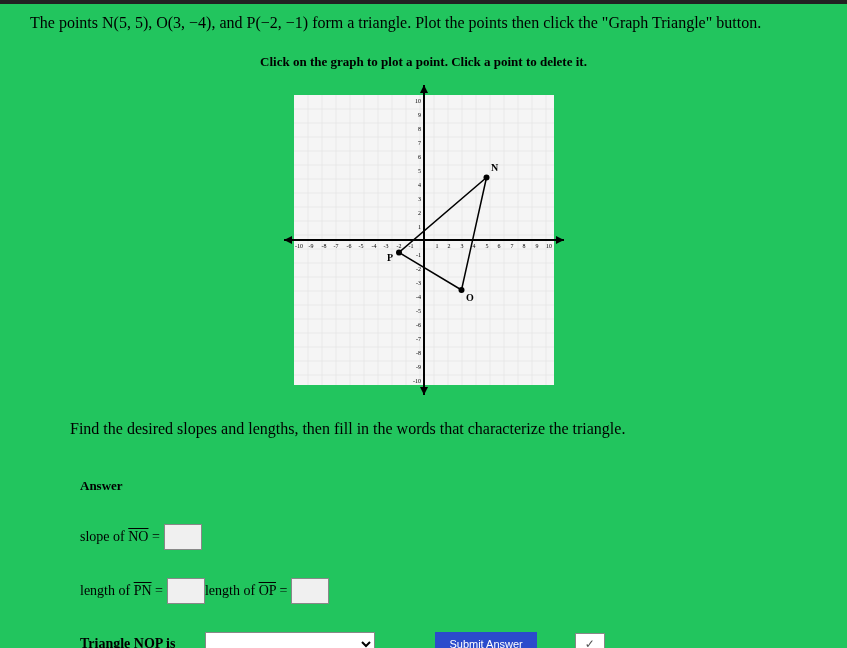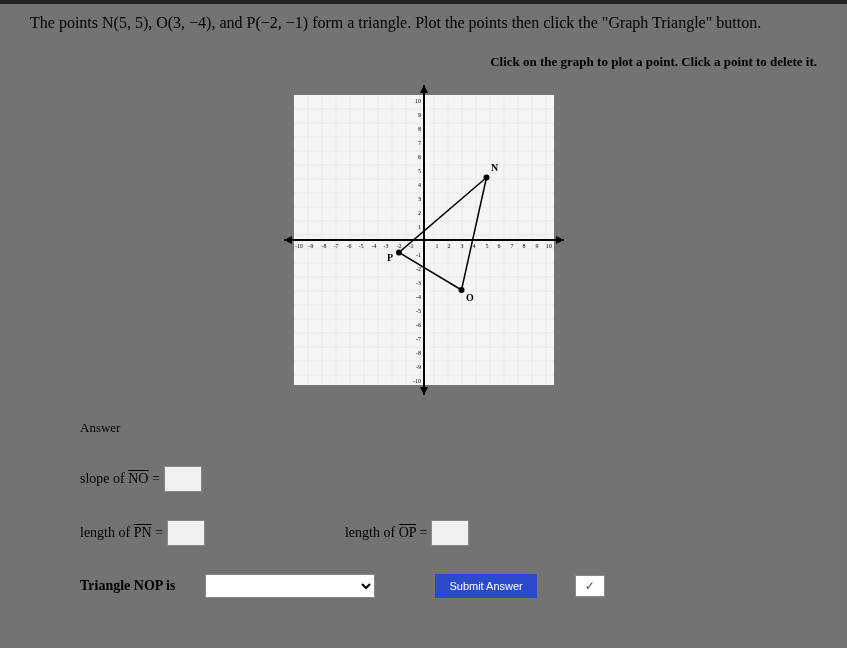--- a/index.html
+++ b/index.html
@@ -10,35 +10,35 @@
       height: 648px;
       overflow: hidden;
       position: relative;
     }
     .top-bar {
       background: #222;
       height: 4px;
       width: 100%;
     }
     .content {
-      background: #737373;
+      background: #22c55e;
       padding: 8px 30px 10px 30px;
       height: calc(100% - 4px);
       position: relative;
     }
     .question-text {
       font-size: 16px;
       color: #000;
       margin-bottom: 20px;
       line-height: 1.4;
     }
     .instruction {
       font-size: 13px;
       font-weight: bold;
-      text-align: right;
+      text-align: center;
       color: #000;
       margin-bottom: 15px;
     }
     .graph-container {
       display: flex;
       justify-content: center;
       margin-bottom: 25px;
     }
     .graph {
       position: relative;
@@ -48,27 +48,26 @@
     .find-text {
       font-size: 16px;
       color: #000;
       margin: 20px 0 40px 40px;
     }
     .answer-section {
       margin-left: 50px;
     }
     .answer-heading {
       font-size: 13px;
-      font-weight: normal;
+      font-weight: bold;
       color: #000;
       margin-bottom: 30px;
     }
     .input-row {
       display: flex;
-      gap: 140px;
       margin-bottom: 28px;
       align-items: center;
     }
     .input-group {
       display: flex;
       align-items: center;
       font-size: 14px;
       color: #000;
     }
     .input-label {
@@ -239,20 +238,21 @@
         <circle cx="202.5" cy="92.5" r="3" fill="#000"></circle>
         <circle cx="177.5" cy="205" r="3" fill="#000"></circle>
         <circle cx="115" cy="167.5" r="3" fill="#000"></circle>
         <text x="207" y="86" font-size="10" font-weight="bold" fill="#000">N</text>
         <text x="182" y="216" font-size="10" font-weight="bold" fill="#000">O</text>
         <text x="103" y="176" font-size="10" font-weight="bold" fill="#000">P</text>
       </svg>
     </div>
   </div>
 
+  <div class="find-text">Find the desired slopes and lengths, then fill in the words that characterize the triangle.</div>
 
   <div class="answer-section">
     <div class="answer-heading">Answer</div>
 
     <div class="input-row">
       <div class="input-group">
         <span class="input-label"><span>slope of </span><span class="overline">NO</span><span> = </span></span>
         <input class="answer-input" type="text" style="">
       </div>
     </div>

